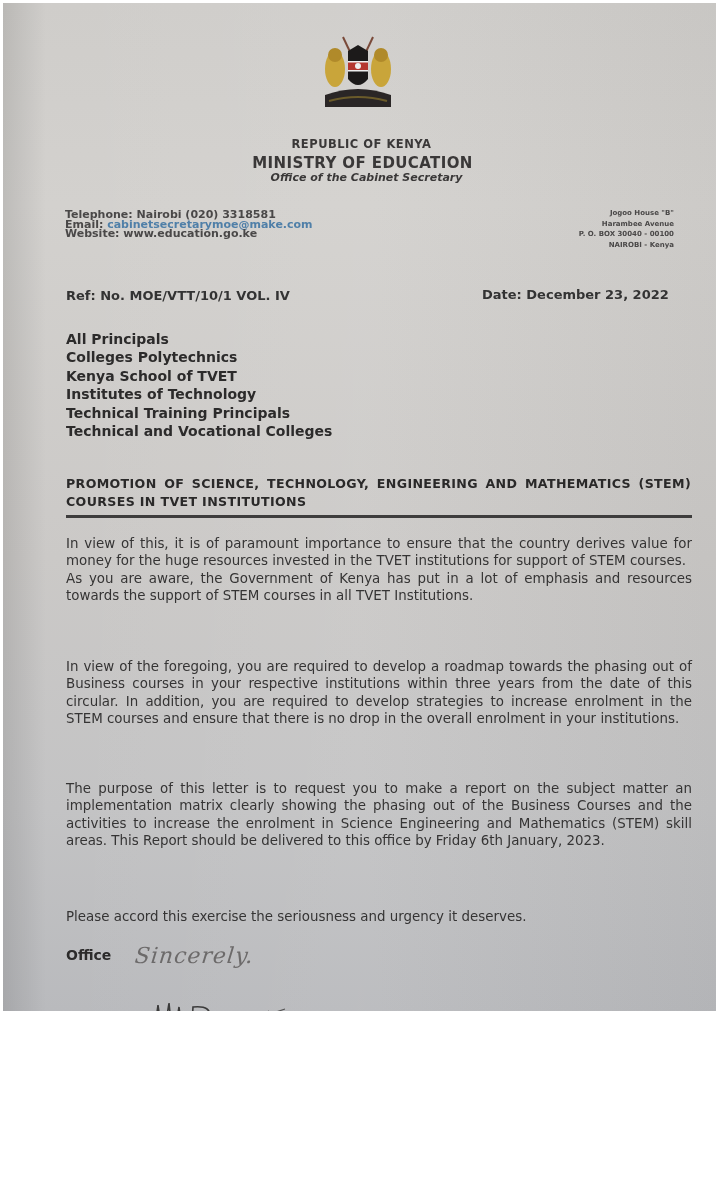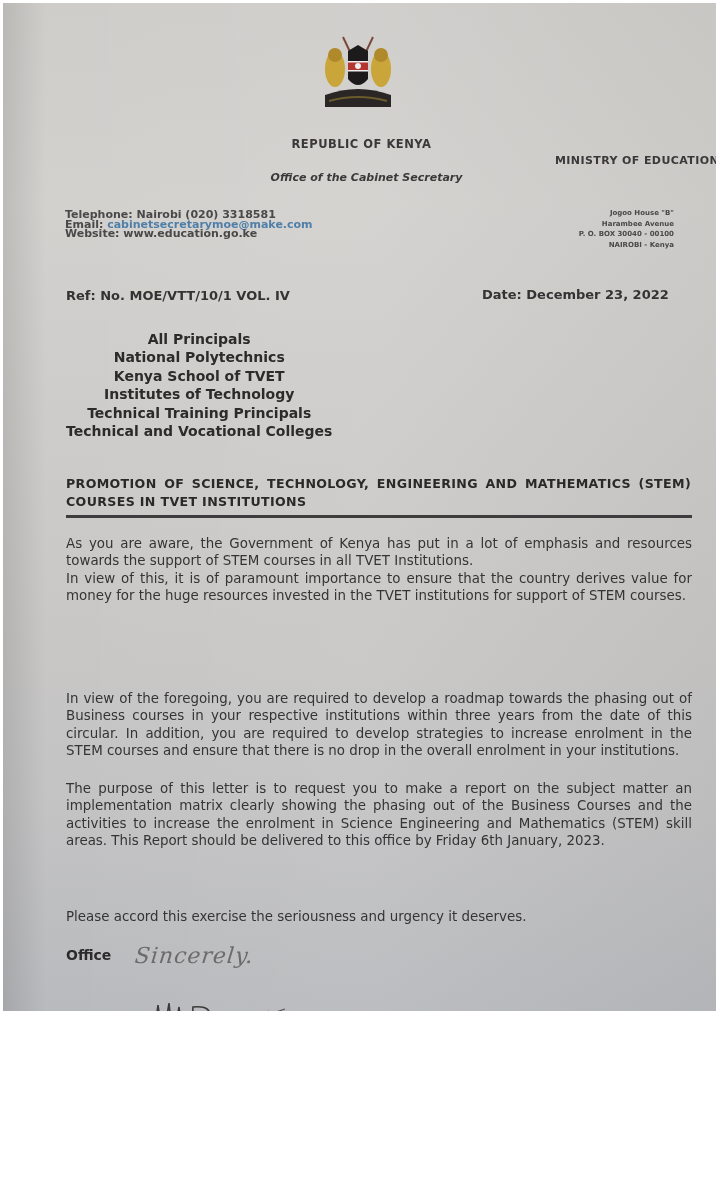--- a/index.html
+++ b/index.html
@@ -14,39 +14,39 @@
     overflow:hidden;
   }
   .paper::before {
     content:""; position:absolute; inset:0;
     background: linear-gradient(90deg, rgba(0,0,0,0.10) 0%, rgba(0,0,0,0) 6%, rgba(255,255,255,0.05) 50%, rgba(0,0,0,0.03) 100%);
     pointer-events:none;
   }
   .crest { position:absolute; left:318px; top:32px; width:74px; height:80px; }
   .hdr-line { position:absolute; left:0; width:713px; text-align:center; font-weight:bold; color:#3a3838; }
   .h1 { top:134px; font-size:11.5px; letter-spacing:0.5px; left:2px; }
-  .h2 { top:151px; font-size:11px; letter-spacing:0.4px; left:3px;text-align:right; }
+  .h2 { top:151px; font-size:15px; letter-spacing:0.4px; left:3px; }
   .h3 { top:168px; font-size:11px; font-style:italic; font-weight:bold; left:7px; }
 
   .contact-left { position:absolute; left:62px; top:207px; font-size:11px; line-height:9.5px; font-weight:bold; color:#4a4848; filter:blur(0.4px); }
   .contact-left .email { color:#4f7fa8; }
   .contact-right { position:absolute; right:42px; top:205px; font-size:7px; line-height:10.5px; font-weight:bold; color:#4a4848; text-align:right; filter:blur(0.4px); }
 
   .ref { position:absolute; left:63px; top:285px; font-size:13px; font-weight:bold; color:#333; }
   .date { position:absolute; left:479px; top:284px; font-size:13px; font-weight:bold; color:#333; }
 
-  .addressees { position:absolute; left:63px; top:327px; font-size:14px; line-height:18.4px; font-weight:bold; color:#2c2b2b;text-align:center; }
+  .addressees { position:absolute; left:63px; top:327px; font-size:14px; line-height:18.4px; font-weight:bold; color:#2c2b2b; }
   .addressees div { white-space:nowrap; }
 
   .subject { position:absolute; left:63px; top:472px; width:625px; font-size:12.6px; line-height:17.5px; font-weight:bold; color:#2a2929; letter-spacing:0.35px; text-align:justify; }
   .subject-rule { position:absolute; left:63px; top:512px; width:626px; height:3px; background:#3e3d3d; }
 
   .body { position:absolute; left:63px; width:626px; font-size:13.4px; line-height:17.3px; color:#353434; text-align:justify; }
   .p1 { top:532px; }
-  .p2 { top:655px;margin-top:32px; }
+  .p2 { top:655px; }
   .p3 { top:777px; }
   .p4 { top:905px; }
   .body p { margin:0; }
 
   .yours { position:absolute; left:63px; top:944px; font-size:14px; font-weight:bold; color:#2c2b2b; }
   .sincerely { position:absolute; left:132px; top:940px; font-size:22px; font-family:"DejaVu Serif", serif; font-style:italic; color:#6c6a6a; letter-spacing:1px; transform:skewX(-6deg); }
   .signature { position:absolute; left:110px; top:990px; width:190px; height:60px; }
 
   .signer { position:absolute; left:63px; top:1036px; font-size:13.6px; font-weight:bold; color:#2c2b2b; }
   .title { position:absolute; left:63px; top:1058px; font-size:13.6px; font-weight:normal; color:#2c2b2b; letter-spacing:0.3px; border-bottom:2px solid #3a3939; padding-bottom:0; line-height:18px; }
@@ -88,33 +88,33 @@
     <div>Harambee Avenue</div>
     <div>P. O. BOX 30040 - 00100</div>
     <div>NAIROBI - Kenya</div>
   </div>
 
   <div class="ref">Ref: No. MOE/VTT/10/1 VOL. IV</div>
   <div class="date">Date: December 23, 2022</div>
 
   <div class="addressees">
     <div>All Principals</div>
-    <div>National Polytechnics</div>
+    <div>Colleges Polytechnics</div>
     <div>Kenya School of TVET</div>
     <div>Institutes of Technology</div>
     <div>Technical Training Principals</div>
     <div>Technical and Vocational Colleges</div>
   </div>
 
   <div class="subject">PROMOTION OF SCIENCE, TECHNOLOGY, ENGINEERING AND MATHEMATICS (STEM) COURSES IN TVET INSTITUTIONS</div>
   <div class="subject-rule"></div>
 
   <div class="body p1">
+    <p>In view of this, it is of paramount importance to ensure that the country derives value for money for the huge resources invested in the TVET institutions for support of STEM courses.</p>
     <p>As you are aware, the Government of Kenya has put in a lot of emphasis and resources towards the support of STEM courses in all TVET Institutions.</p>
-    <p>In view of this, it is of paramount importance to ensure that the country derives value for money for the huge resources invested in the TVET institutions for support of STEM courses.</p>
   </div>
   <div class="body p2">
     <p>In view of the foregoing, you are required to develop a roadmap towards the phasing out of Business courses in your respective institutions within three years from the date of this circular. In addition, you are required to develop strategies to increase enrolment in the STEM courses and ensure that there is no drop in the overall enrolment in your institutions.</p>
   </div>
   <div class="body p3">
     <p>The purpose of this letter is to request you to make a report on the subject matter an implementation matrix clearly showing the phasing out of the Business Courses and the activities to increase the enrolment in Science Engineering and Mathematics (STEM) skill areas. This Report should be delivered to this office by Friday 6th January, 2023.</p>
   </div>
   <div class="body p4">
     <p>Please accord this exercise the seriousness and urgency it deserves.</p>
   </div>

